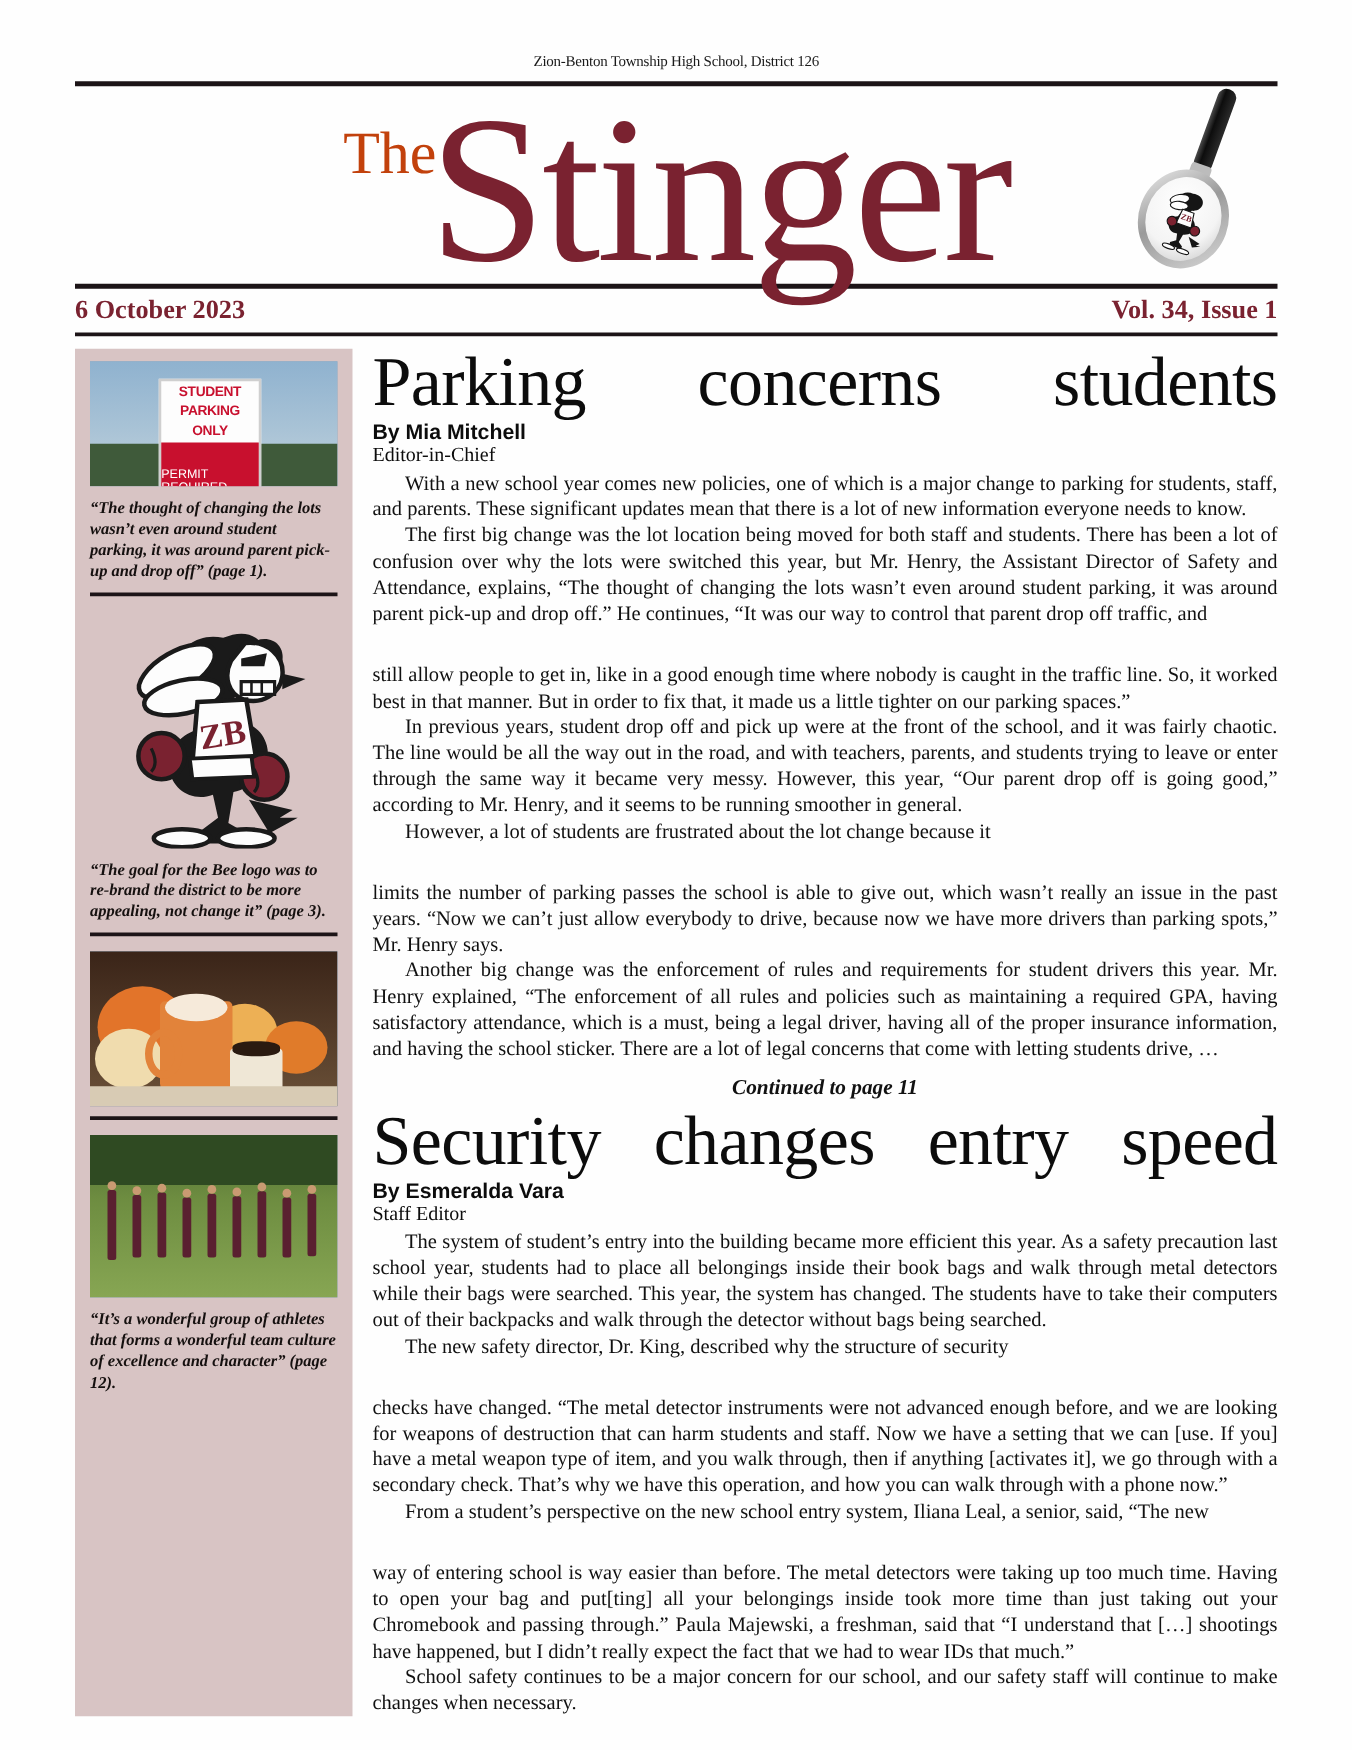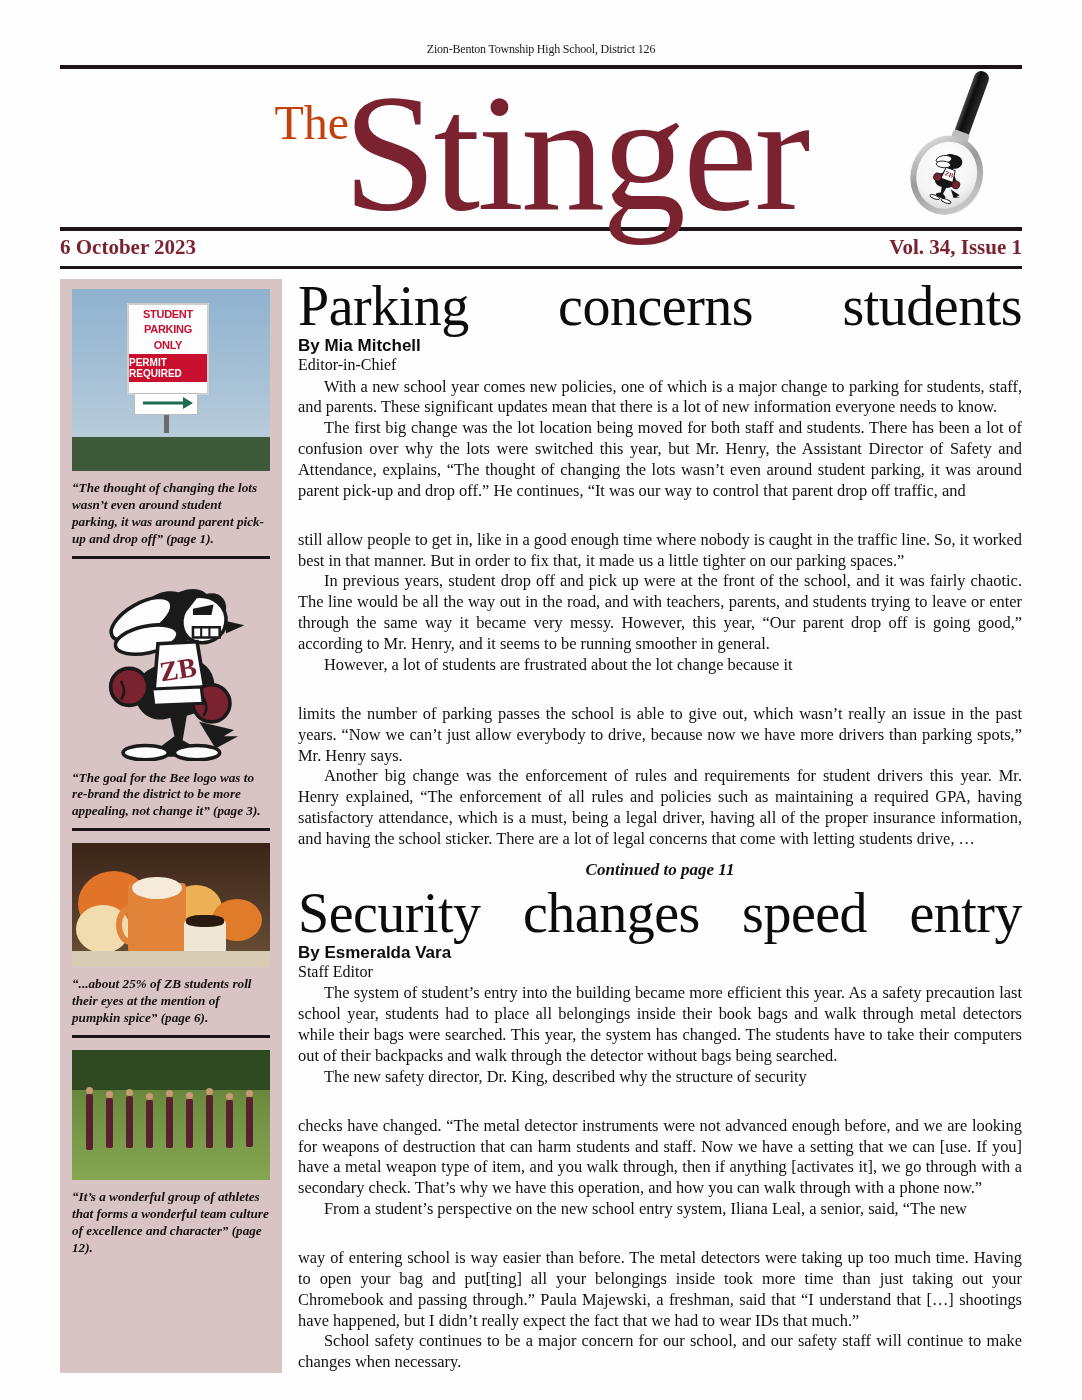--- a/index.html
+++ b/index.html
@@ -101,21 +101,21 @@
   .sidebar {
     width: 222px;
     flex: 0 0 222px;
     background: #d8c4c4;
     padding: 10px 12px 14px 12px;
     box-sizing: border-box;
   }
   .side-block { margin-bottom: 4px; }
   .side-img {
     width: 198px;
-    height: 182px;
+    height: 100px;
     overflow: hidden;
     position: relative;
     background: #8fa7bd;
   }
   .side-caption {
     font-family: "Liberation Serif", serif;
     font-style: italic;
     font-weight: bold;
     font-size: 13.2px;
     line-height: 1.28;
@@ -195,21 +195,21 @@
 
   
   .sign-sky { position:absolute; inset:0; background: linear-gradient(#8fb2cf 0%, #a9c3d6 55%, #c3d2dc 100%); }
   .sign-trees { position:absolute; left:0; right:0; bottom:0; height:34px; background:#3f5a3a; }
   .sign-board {
     position:absolute; left:55px; top:14px; width:78px; height:88px;
     background:#fdfdfd; border:2px solid #cfcfcf;
     display:flex; flex-direction:column; align-items:center; justify-content:flex-start;
   }
   .sign-txt { color:#c8102e; font-family:"Liberation Sans",sans-serif; font-weight:bold; font-size:11px; line-height:1.12; margin-top:3px; letter-spacing:-0.3px;}
-  .sign-red { margin-top:3px; width:100%; background:#c8102e; color:#fff; font-family:"Liberation Sans",sans-serif; font-weight:bold; font-size:10px; line-height:1.1; padding:3px 0; }
+  .sign-red { margin-top:3px; width:100%; background:#c8102e; color:#fff; font-family:"Liberation Sans",sans-serif; font-weight:normal; font-size:10px; line-height:1.1; padding:20px 0; }
   .sign-arrow { position:absolute; left:62px; top:104px; width:62px; height:20px; background:#fff; border:1px solid #bbb; }
   .sign-pole { position:absolute; left:92px; top:122px; width:5px; height:22px; background:#6b6b6b; }
 
   .bee-bg { position:absolute; inset:0; background:#d8c4c4; }
 
   .pumpkin-bg { position:absolute; inset:0; background:#2b1a12; }
   .pk { position:absolute; border-radius:50%; }
 
   .cross-bg { position:absolute; inset:0; background:linear-gradient(#4e6b33 0%, #6d8c40 38%, #87a653 100%); }
   .cross-trees { position:absolute; left:0; right:0; top:0; height:40px; background:#2f4a22; }
@@ -348,21 +348,20 @@
           <div class="pk" style="left:98px;top:42px;width:52px;height:46px;background:#edb055"></div>
           <div class="pk" style="left:140px;top:56px;width:50px;height:42px;background:#e07b2a"></div>
           <div class="pk" style="left:4px;top:62px;width:54px;height:48px;background:#f0dcae"></div>
           <div style="position:absolute;left:56px;top:40px;width:58px;height:74px;background:#e2833a;border-radius:4px 4px 8px 8px"></div>
           <div style="position:absolute;left:60px;top:34px;width:50px;height:22px;background:#f6eada;border-radius:50%"></div>
           <div style="position:absolute;left:44px;top:62px;width:18px;height:28px;border:6px solid #e2833a;border-radius:50%;background:transparent"></div>
           <div style="position:absolute;left:112px;top:78px;width:42px;height:38px;background:#efe7d6;border-radius:3px"></div>
           <div style="position:absolute;left:114px;top:72px;width:38px;height:12px;background:#2a1a10;border-radius:40%"></div>
           <div style="position:absolute;left:0;bottom:0;width:198px;height:16px;background:#d8cbb4"></div>
         </div>
-        <div class="side-caption">“...about 25% of ZB students roll their eyes at the mention of pumpkin spice” (page 6).</div>
       </div>
       <div class="side-sep"></div>
 
       <div class="side-block">
         <div class="side-img" style="height:130px">
           <div class="cross-bg"></div>
           <div class="cross-trees"></div>
           <div class="runner" style="left:14px;top:44px;height:56px;"></div>
           <div class="runner-head" style="left:14px;top:37px;"></div>
           <div class="runner" style="left:34px;top:48px;height:50px;"></div>
@@ -412,22 +411,22 @@
             <p>Another big change was the enforcement of rules and requirements for student drivers this year. Mr. Henry explained, “The enforcement of all rules and policies such as maintaining a required GPA, having satisfactory attendance, which is a must, being a legal driver, having all of the proper insurance information, and having the school sticker. There are a lot of legal concerns that come with letting students drive, …</p>
             <div class="continued">Continued to page 11</div>
           </div>
         </div>
       </article>
 
       <article class="article2">
         <h1 class="headline spread">
           <span>Security</span>
           <span>changes</span>
+          <span>entry</span>
           <span>speed</span>
-          <span>entry</span>
         </h1>
         <div class="cols">
           <div class="col">
             <div class="byline-name">By Esmeralda Vara</div>
             <div class="byline-role">Staff Editor</div>
             <p>The system of student’s entry into the building became more efficient this year. As a safety precaution last school year, students had to place all belongings inside their book bags and walk through metal detectors while their bags were searched. This year, the system has changed. The students have to take their computers out of their backpacks and walk through the detector without bags being searched.</p>
             <p>The new safety director, Dr. King, described why the structure of security</p>
           </div>
           <div class="col">
             <p class="noindent">checks have changed. “The metal detector instruments were not advanced enough before, and we are looking for weapons of destruction that can harm students and staff. Now we have a setting that we can [use. If you] have a metal weapon type of item, and you walk through, then if anything [activates it], we go through with a secondary check. That’s why we have this operation, and how you can walk through with a phone now.”</p>

